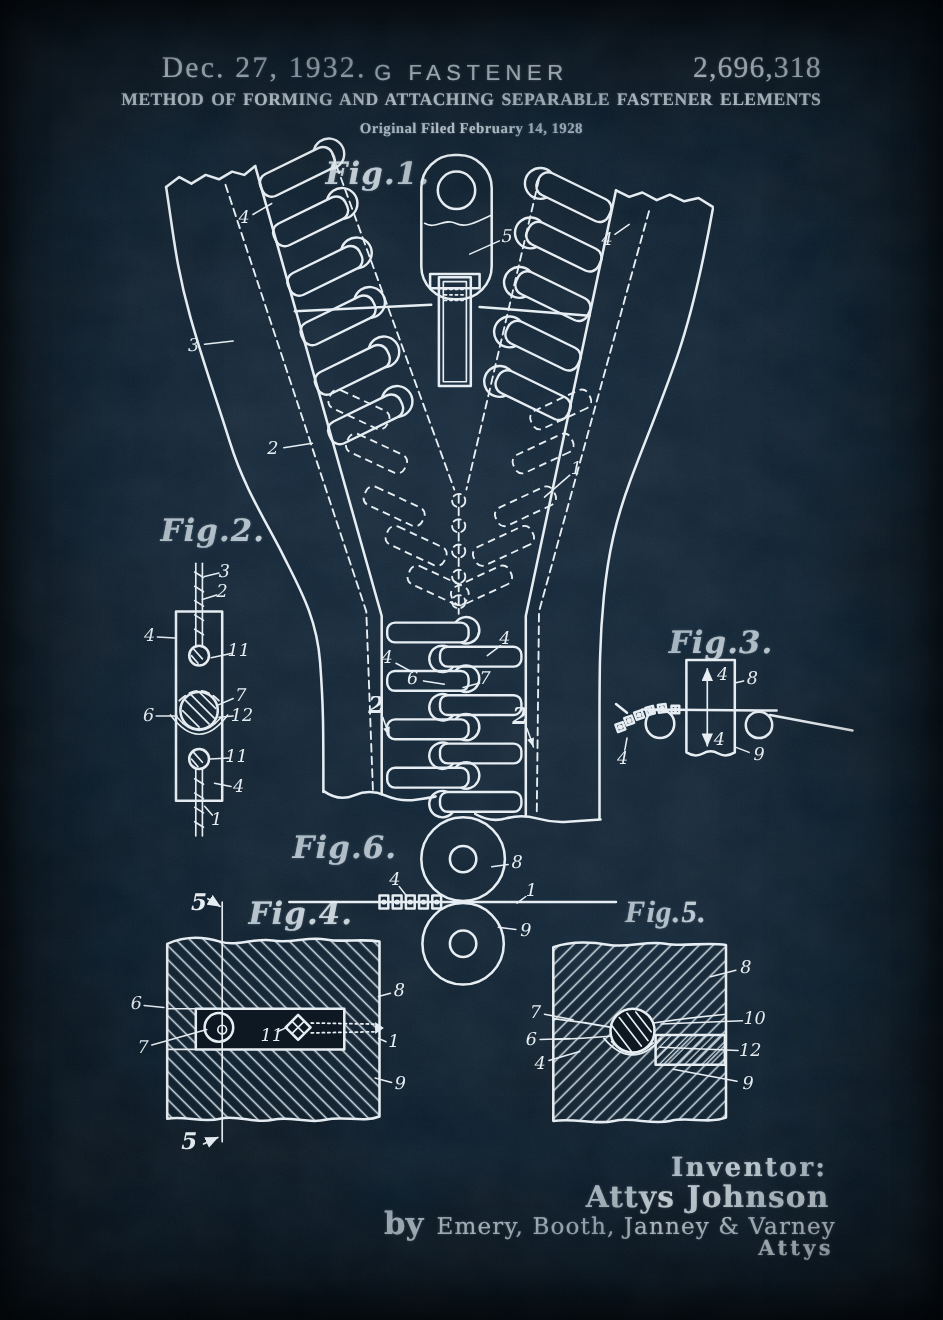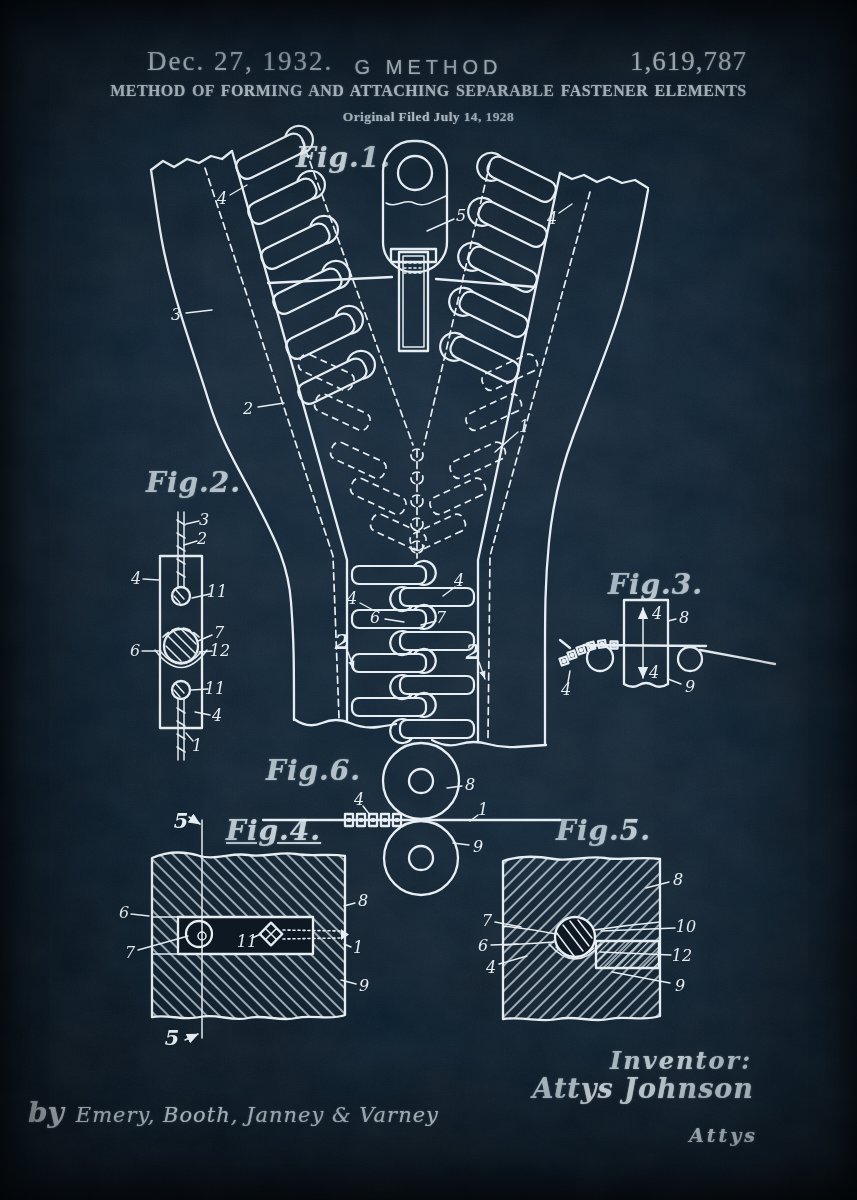--- a/index.html
+++ b/index.html
@@ -19,25 +19,25 @@
   .txt { position:absolute; color:var(--ink); white-space:nowrap;
     text-shadow:0 0 3px rgba(215,232,242,.25), 0 0 1px rgba(215,232,242,.45); }
   .hdr-date   { left:103px; top:46px;  font-size:27px; letter-spacing:2px;margin-left:44px; }
   .hdr-name   { left:0; right:0; top:56px; text-align:center; font-family:"Liberation Sans",sans-serif; font-size:20px; letter-spacing:5px; }
   .hdr-num    { right:110px; top:46px; font-size:27px; letter-spacing:1px; }
   .hdr-title  { left:0; right:0; top:82px;  text-align:center; font-size:16px; font-weight:bold; letter-spacing:.4px; word-spacing:2px; }
   .hdr-filed  { left:0; right:0; top:109px; text-align:center; font-size:13.5px; font-weight:bold; letter-spacing:.4px; }
   .fig-label  { font-family:"DejaVu Serif",serif; font-style:italic; font-weight:bold; font-size:28px; letter-spacing:1px; }
   .fl-1 { left:296px; top:141px; } .fl-2 { left:146px; top:466px; }
   .fl-3 { left:608px; top:568px; } .fl-6 { left:266px; top:754px; }
-  .fl-4 { left:226px; top:814px;text-decoration:underline; } .fl-5 { left:556px; top:814px; }
-  .sig  { font-family:"DejaVu Serif",serif; font-style:italic; font-weight:bold; }
+  .fl-4 { left:226px; top:814px; } .fl-5 { left:568px; top:814px;font-family:Liberation Serif, serif; }
+  .sig  { font-family:"DejaVu Serif",serif; font-weight:bold; }
   .sig-caption { right:105px; top:1046px; font-size:24px; letter-spacing:2px; }
   .sig-name    { right:103px; top:1073px; font-size:27px; letter-spacing:1px; }
-  .sig-atty-line { left:0; right:97px; top:1096px; text-align:left;padding-left:28px; }
+  .sig-atty-line { left:0; right:97px; top:1096px; text-align:right;padding-left:28px; }
   .sig-by      { font-size:28px; margin-right:12px; }
   .sig-attorneys { font-size:21px; font-weight:normal; letter-spacing:1px; }
   .sig-attys   { right:99px; top:1124px; font-size:19px; letter-spacing:3px; }
   svg.board { position:absolute; left:0; top:0; z-index:1; }
   .art :where(path,rect,line,circle,ellipse,polyline) {
     fill:none; stroke:var(--ink); stroke-width:2.3; stroke-linecap:round; stroke-linejoin:round; }
   .art use { stroke:var(--ink); fill:none; stroke-width:2.2; }
   .art use.dash { stroke-dasharray:6 4; stroke-width:1.7; }
   .thin  { stroke-width:1.5 !important; }
   .dash  { stroke-dasharray:7 4.5 !important; stroke-width:1.7 !important; }
@@ -347,24 +347,24 @@
         <text x="686" y="927" class="ref">10</text>
         <line x1="671" y1="955" x2="600" y2="952" class="leader"></line>
         <text x="682" y="956" class="ref">12</text>
         <line x1="670" y1="983" x2="612" y2="972" class="leader"></line>
         <text x="680" y="986" class="ref">9</text>
       </g>
   </g>
 </svg>
 
 <div class="txt hdr-date">Dec. 27, 1932.</div>
-<div class="txt hdr-name">G  METHOD</div>
-<div class="txt hdr-num">1,619,787</div>
+<div class="txt hdr-name">G  FASTENER</div>
+<div class="txt hdr-num">2,696,318</div>
 <div class="txt hdr-title">METHOD OF FORMING AND ATTACHING SEPARABLE FASTENER ELEMENTS</div>
-<div class="txt hdr-filed">Original Filed July 14, 1928</div>
+<div class="txt hdr-filed">Original Filed February 14, 1928</div>
 
 <div class="txt fig-label fl-1">Fig.1.</div>
 <div class="txt fig-label fl-2">Fig.2.</div>
 <div class="txt fig-label fl-3">Fig.3.</div>
 <div class="txt fig-label fl-6">Fig.6.</div>
 <div class="txt fig-label fl-4">Fig.4.</div>
 <div class="txt fig-label fl-5">Fig.5.</div>
 
 <div class="txt sig sig-caption">Inventor:</div>
 <div class="txt sig sig-name">Attys Johnson</div>

